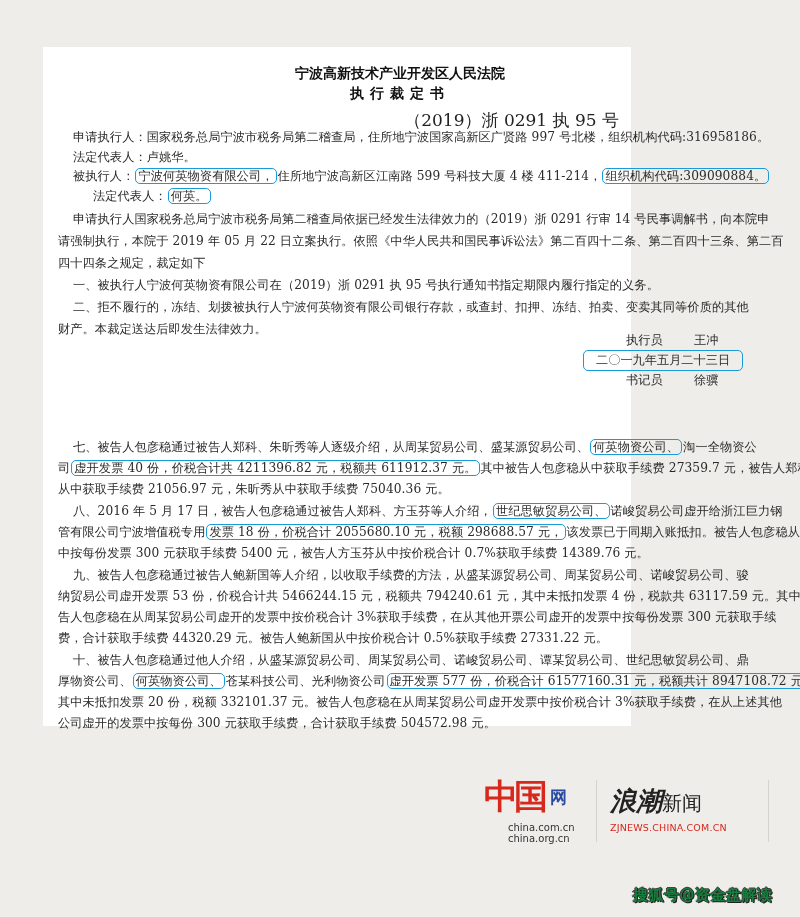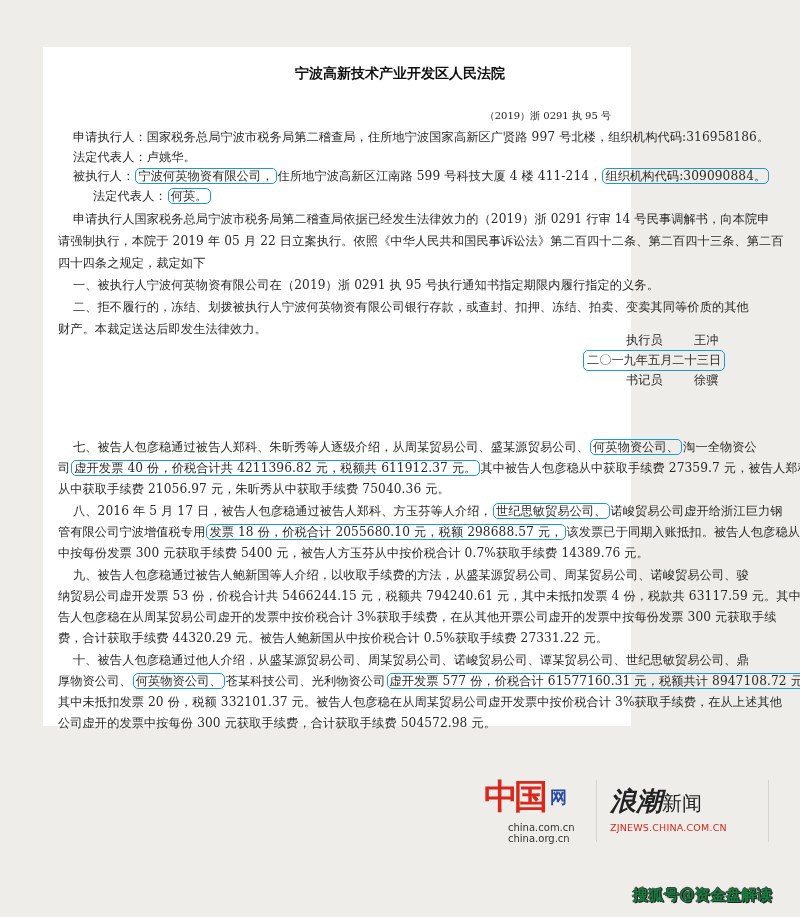--- a/index.html
+++ b/index.html
@@ -21,21 +21,21 @@
   .court-name {
     position: absolute; top: 18px; left: 0; width: 714px; text-align: center;
     font-family: "DejaVu Sans", "Liberation Sans", sans-serif;
     font-size: 14px; font-weight: bold; color: #111;
   }
   .doc-title {
     position: absolute; top: 38px; left: 0; width: 714px; text-align: center;
     font-family: "DejaVu Sans", "Liberation Sans", sans-serif;
     font-size: 14px; font-weight: bold; letter-spacing: 6px; color: #111;
   }
-  .case-no { position: absolute; top: 62px; right: 20px; font-size: 10px; }
+  .case-no { position: absolute; top: 62px; right: 12px; font-size: 17px; }
   .hl {
     border: 1.6px solid #1a9ad6; border-radius: 5px; padding: 0 2px;
     margin: 0 1px;
   }
   .sig {
     position: absolute; font-size: 12.2px; color: #2a2a2a; white-space: nowrap;
   }
   .logos {
     position: absolute; left: 478px; top: 772px; width: 300px; height: 75px;
   }
@@ -71,20 +71,21 @@
     text-shadow: 1px 1px 0 #222, -1px 0 0 #444, 0 -1px 0 #444, 1px 0 0 #222;
     letter-spacing: 0.5px;
   }
 </style>
 </head>
 <body>
 
 <div class="paper">
 
   <div class="court-name">宁波高新技术产业开发区人民法院</div>
+  <div class="doc-title">执行裁定书</div>
   <div class="case-no">（2019）浙 0291 执 95 号</div>
 
   <div class="line" style="top:82px; left:30px;">申请执行人：国家税务总局宁波市税务局第二稽查局，住所地宁波国家高新区广贤路 997 号北楼，组织机构代码:316958186。</div>
   <div class="line" style="top:102px; left:30px;">法定代表人：卢姚华。</div>
 
   <div class="line" style="top:121px; left:30px;">
     <span>被执行人：</span><span class="hl">宁波何英物资有限公司，</span><span>住所地宁波高新区江南路 599 号科技大厦 4 楼 411-214，</span><span class="hl">组织机构代码:309090884。</span>
   </div>
 
   <div class="line" style="top:141px; left:30px;margin-left:20px;">
@@ -94,21 +95,21 @@
   <div class="line" style="top:164px; left:30px;">申请执行人国家税务总局宁波市税务局第二稽查局依据已经发生法律效力的（2019）浙 0291 行审 14 号民事调解书，向本院申</div>
   <div class="line" style="top:186px; left:15px;">请强制执行，本院于 2019 年 05 月 22 日立案执行。依照《中华人民共和国民事诉讼法》第二百四十二条、第二百四十三条、第二百</div>
   <div class="line" style="top:208px; left:15px;">四十四条之规定，裁定如下</div>
 
   <div class="line" style="top:230px; left:30px;">一、被执行人宁波何英物资有限公司在（2019）浙 0291 执 95 号执行通知书指定期限内履行指定的义务。</div>
   <div class="line" style="top:252px; left:30px;">二、拒不履行的，冻结、划拨被执行人宁波何英物资有限公司银行存款，或查封、扣押、冻结、拍卖、变卖其同等价质的其他</div>
   <div class="line" style="top:274px; left:15px;">财产。本裁定送达后即发生法律效力。</div>
 
   <div class="sig" style="top:285px; left:583px;">执行员</div>
   <div class="sig" style="top:285px; left:651px;">王冲</div>
-  <div class="sig hl" style="top:303px; left:539px; padding:1px 3px;">二〇一九年五月二十三日</div>
+  <div class="sig hl" style="top:303px; left:539px; padding:1px 12px;">二〇一九年五月二十三日</div>
   <div class="sig" style="top:325px; left:583px;">书记员</div>
   <div class="sig" style="top:325px; left:651px;">徐骥</div>
 
   <div class="line" style="top:392px; left:30px;">
     <span>七、被告人包彦稳通过被告人郑科、朱昕秀等人逐级介绍，从周某贸易公司、盛某源贸易公司、</span><span class="hl">何英物资公司、</span><span>淘一全物资公</span>
   </div>
   <div class="line" style="top:413px; left:15px;">
     <span>司</span><span class="hl">虚开发票 40 份，价税合计共 4211396.82 元，税额共 611912.37 元。</span><span>其中被告人包彦稳从中获取手续费 27359.7 元，被告人郑科</span>
   </div>
   <div class="line" style="top:434px; left:15px;">从中获取手续费 21056.97 元，朱昕秀从中获取手续费 75040.36 元。</div>

